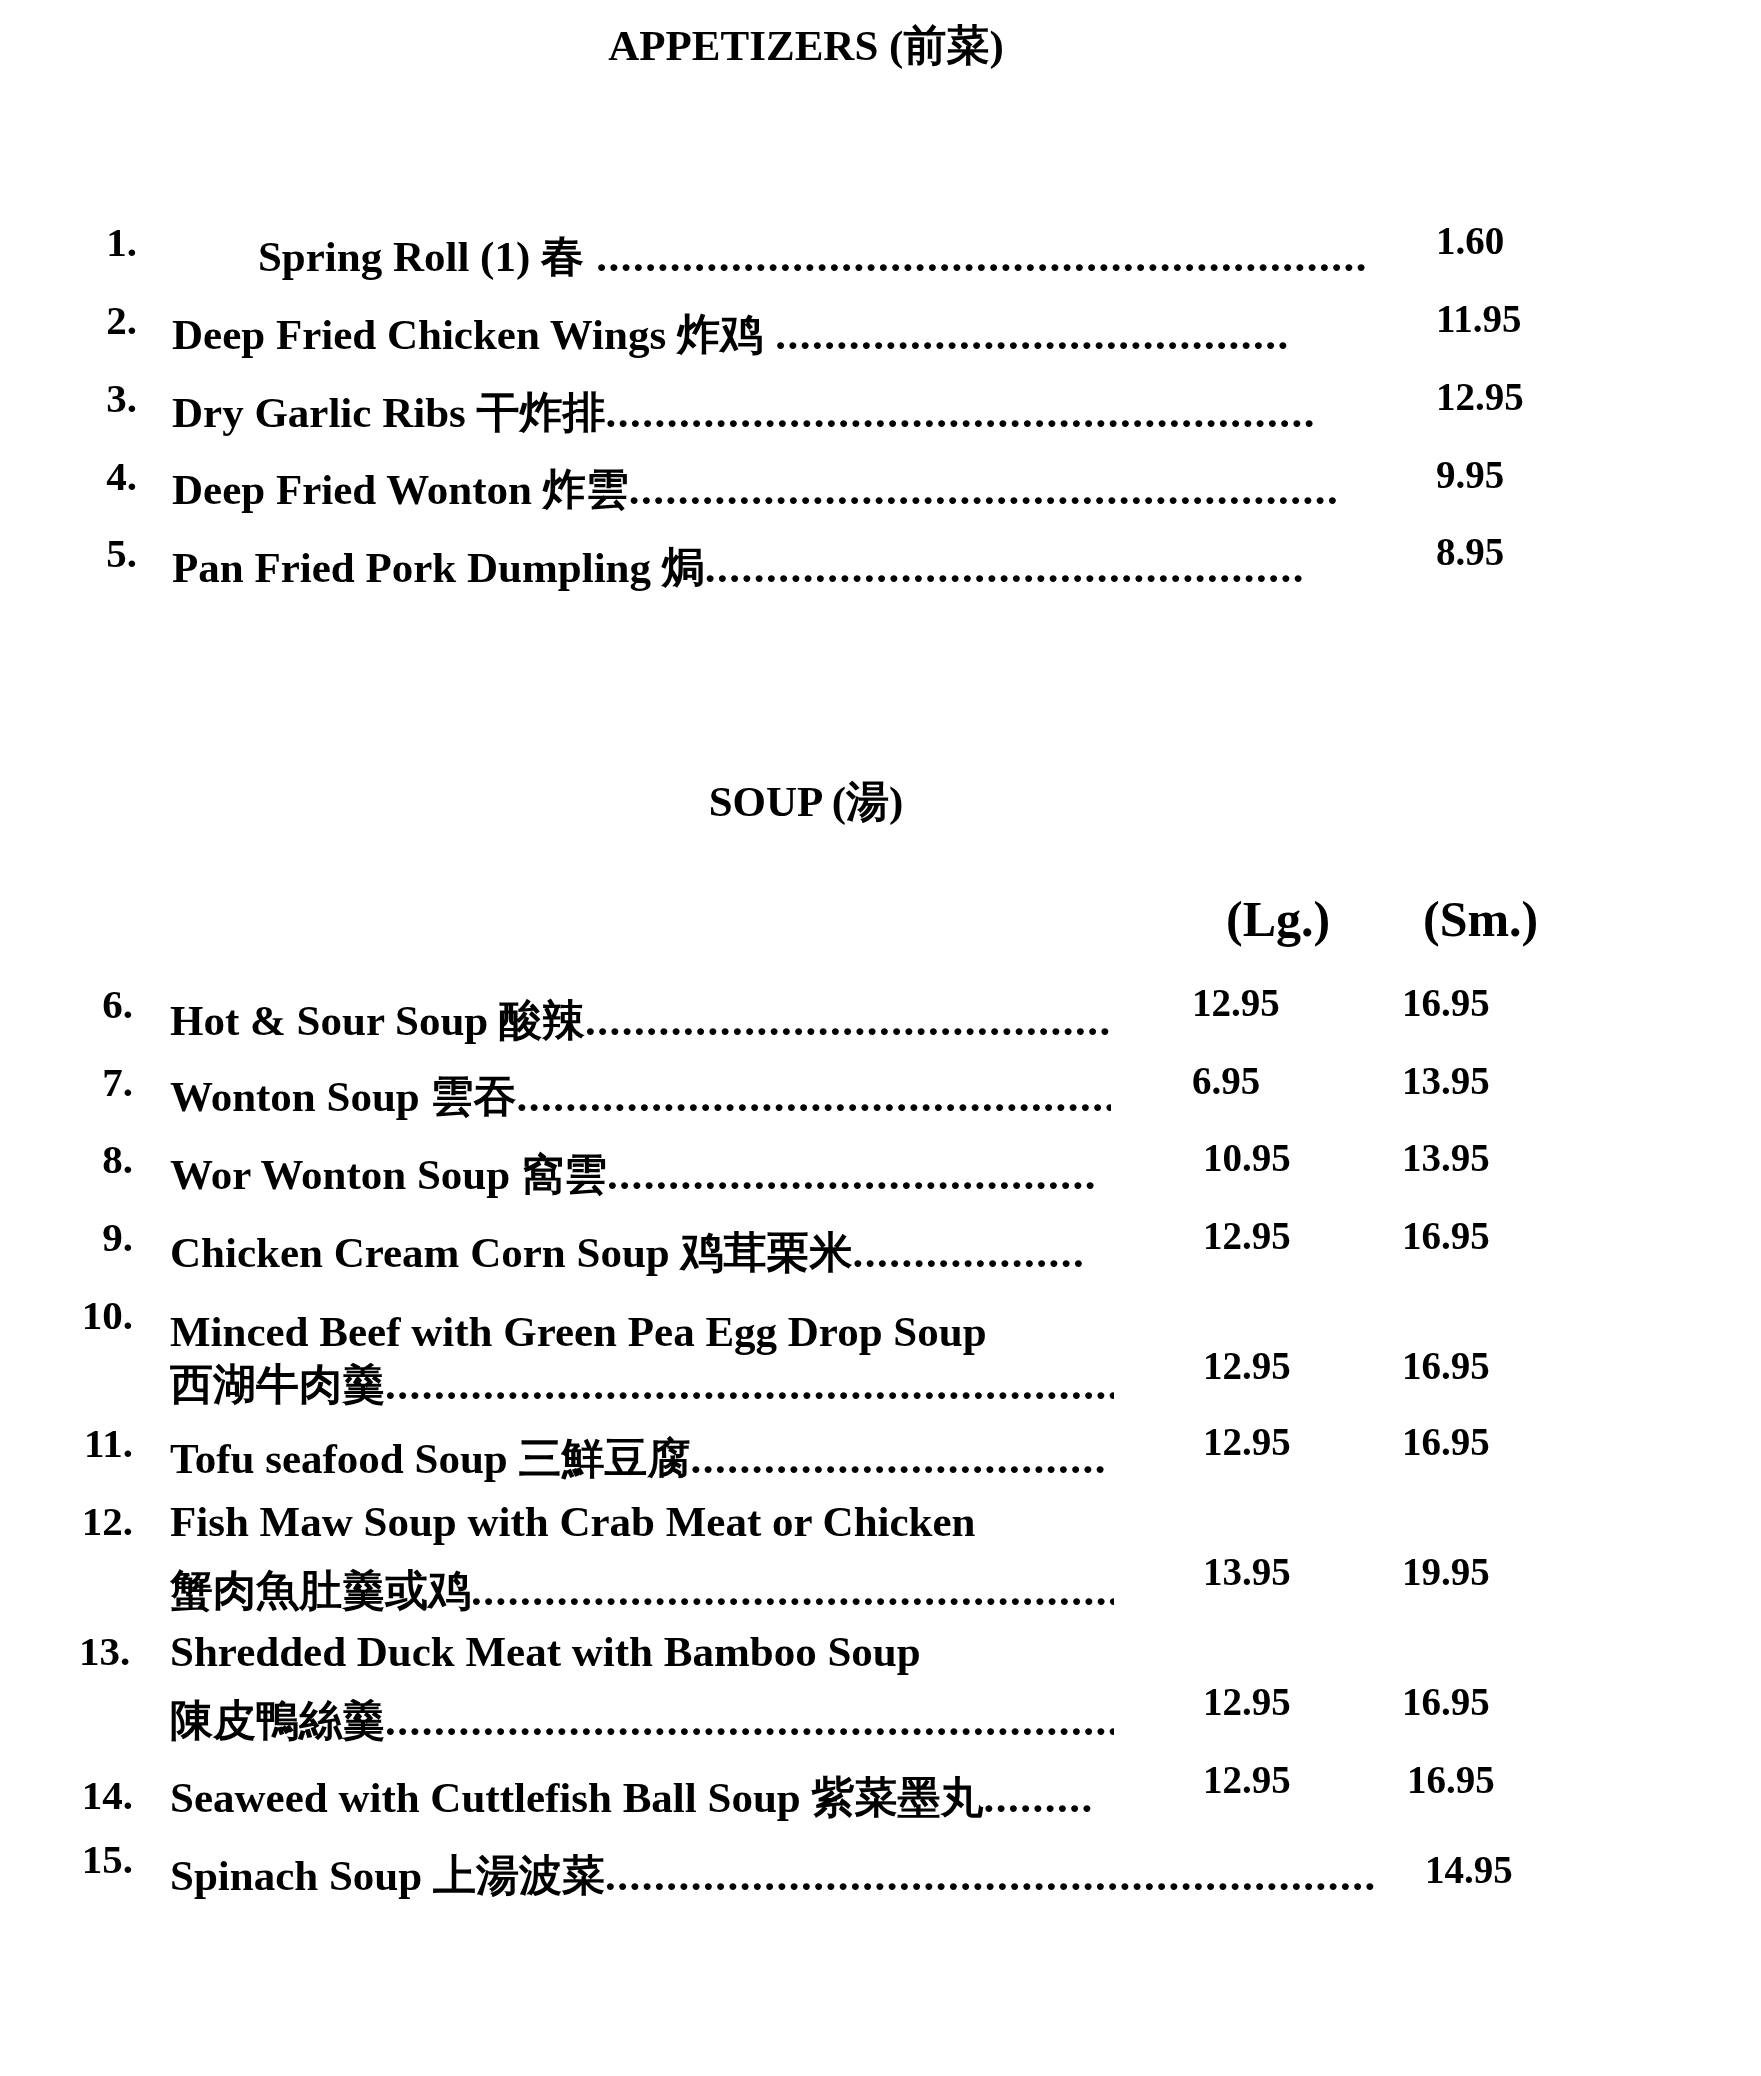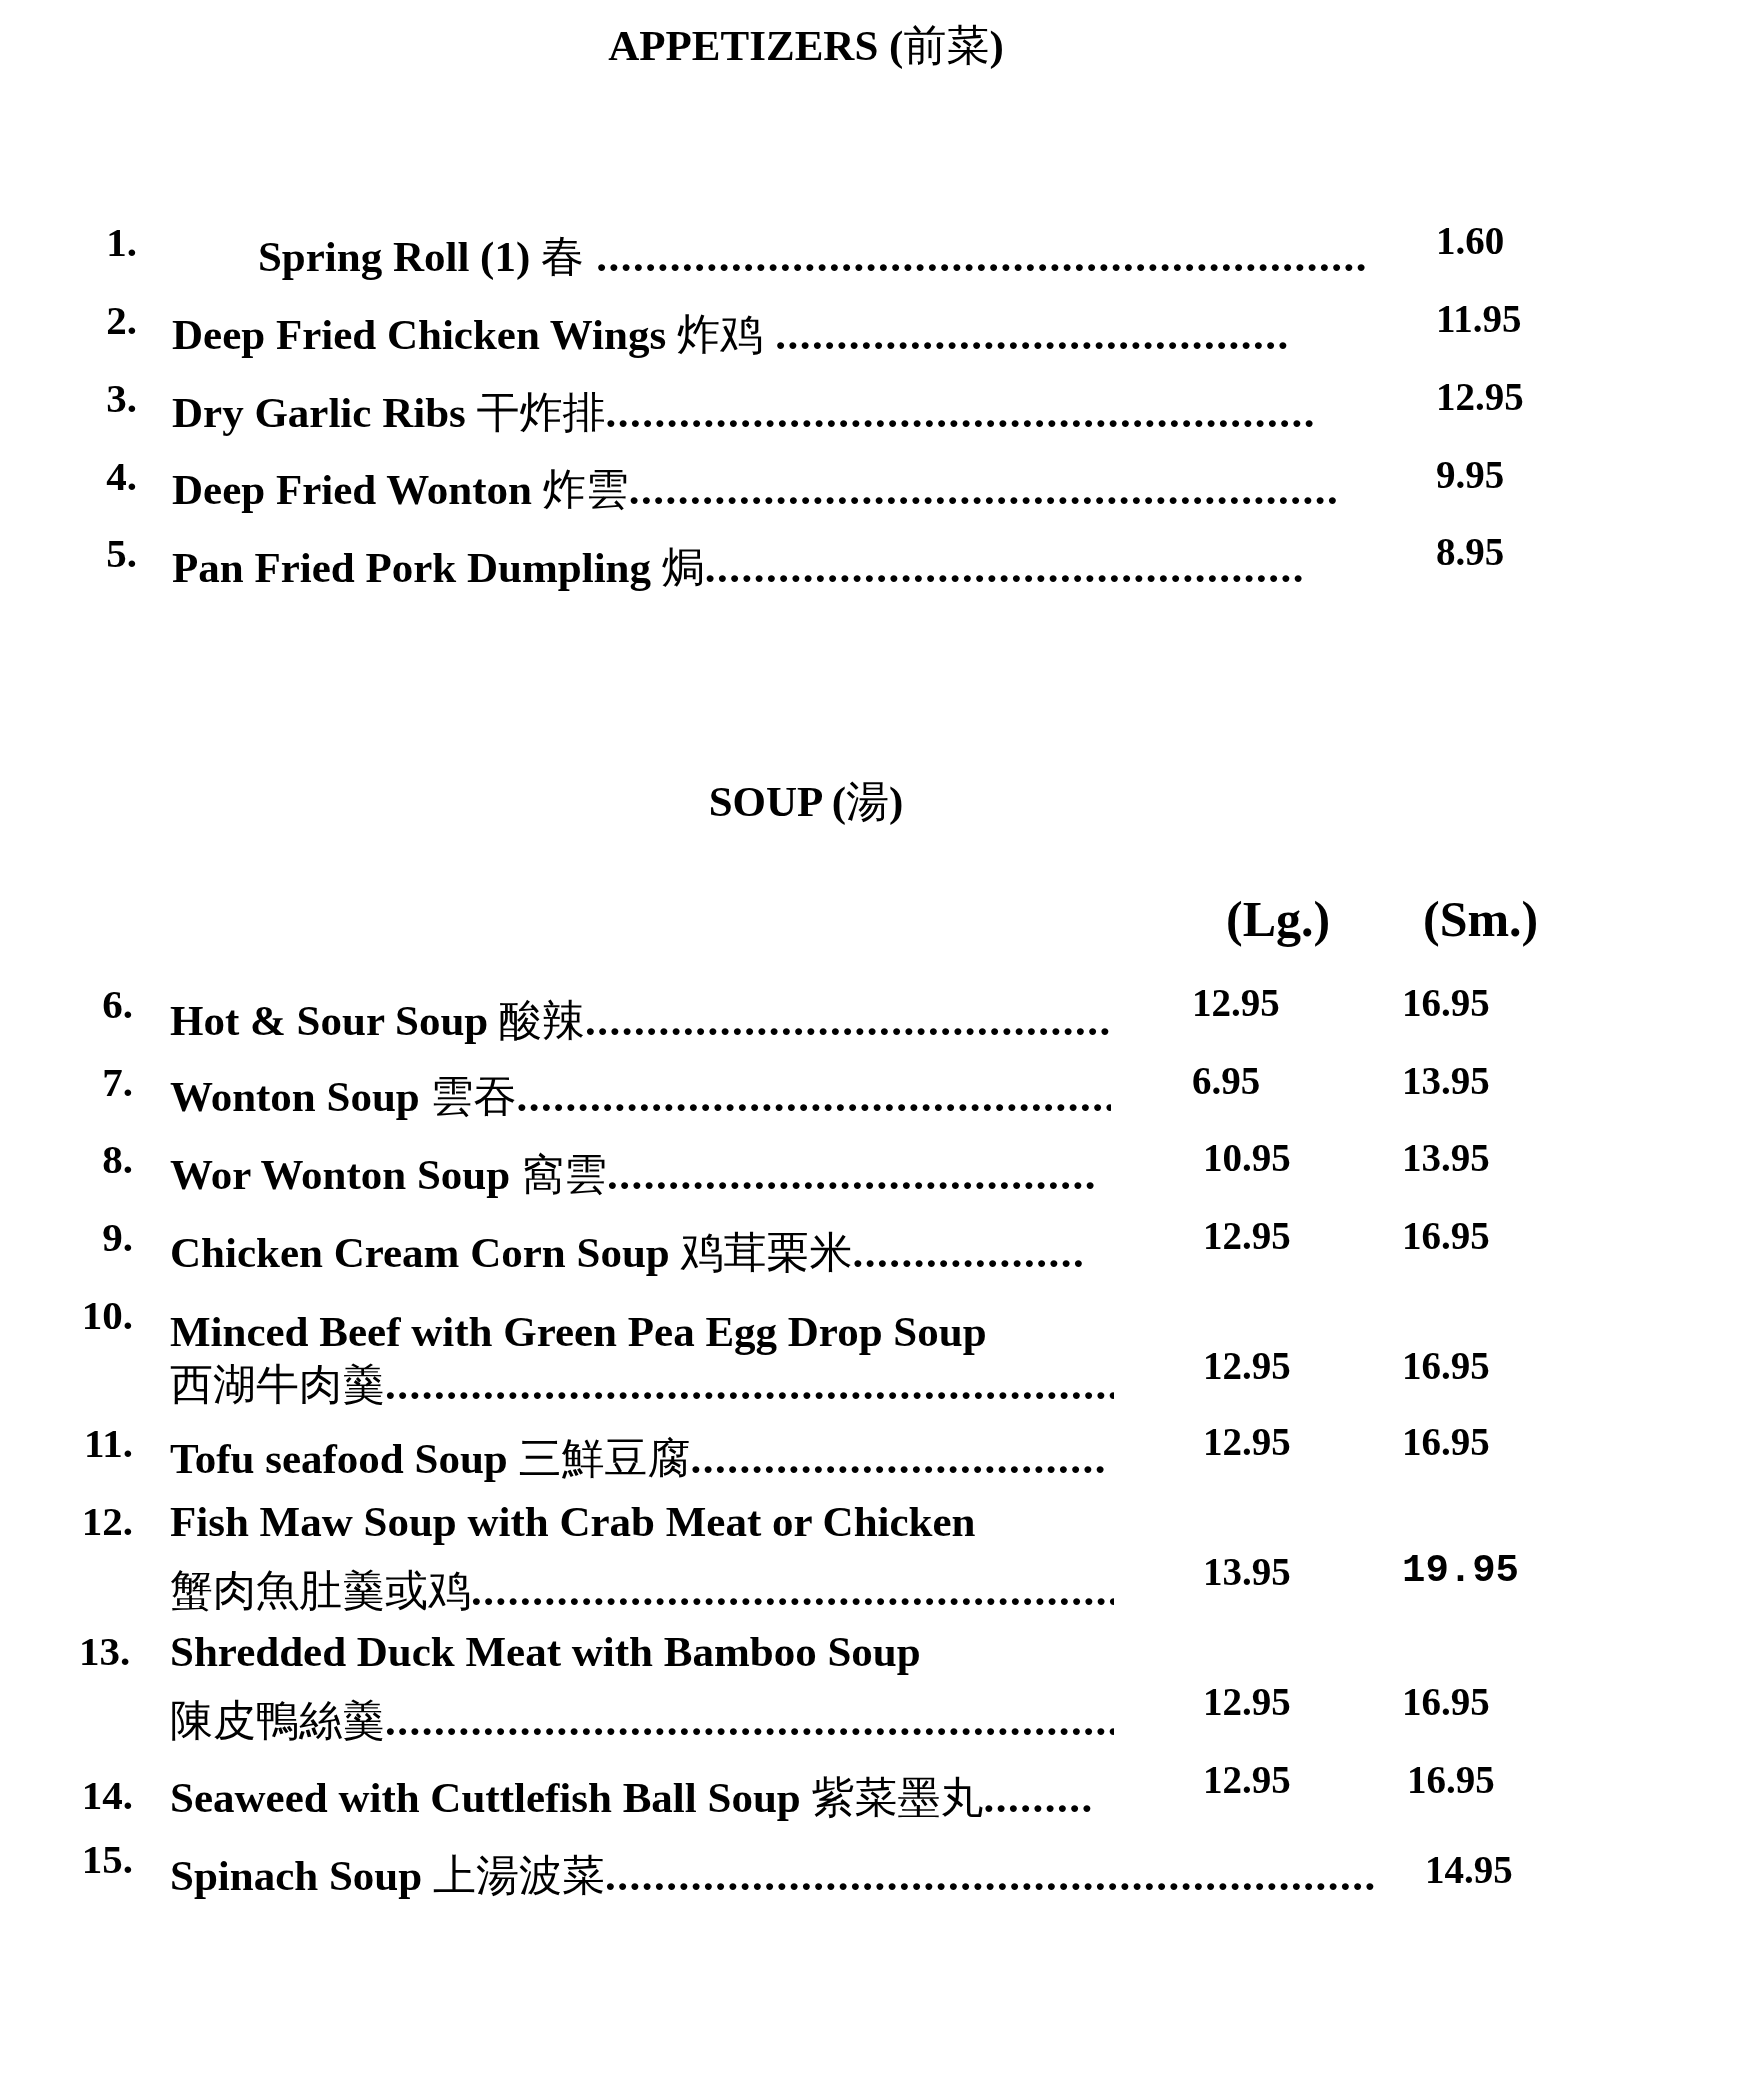--- a/index.html
+++ b/index.html
@@ -5,21 +5,21 @@
   html, body { margin: 0; padding: 0; background: #ffffff; }
   body {
     width: 1761px; height: 2077px; position: relative; overflow: hidden;
     font-family: "Liberation Serif", "DejaVu Serif", serif; color: #000;
     font-weight: bold;
   }
   .title {
     position: absolute; left: 0; width: 1612px; text-align: center;
     font-size: 43px; letter-spacing: 0px;
   }
-  .cjk { font-family: "DejaVu Sans", sans-serif; font-weight: normal; }
+  .cjk { font-family: "DejaVu Sans", sans-serif; font-weight: bold; }
   .num {
     position: absolute; font-size: 41px; text-align: right;
   }
   .name {
     position: absolute; font-size: 43px; white-space: nowrap; overflow: hidden;
   }
   .dots {
     letter-spacing: 1.5px;
   }
   .price {
@@ -117,21 +117,21 @@
     <div class="name" style="left:170px; top:1430px; width:951px;"><span>Tofu seafood Soup </span><span class="cjk">三鮮豆腐</span><span class="dots">..................................</span></div>
     <div class="price" style="left:1203px; top:1419px; width:115px;">12.95</div>
     <div class="price" style="left:1402px; top:1419px; width:115px;">16.95</div>
   </div>
 
   <div>
     <div class="num" style="left:76px; top:1497px; width:57px;">12.</div>
     <div class="name" style="left:170px; top:1497px; width:993px;">Fish Maw Soup with Crab Meat or Chicken</div>
     <div class="name" style="left:170px; top:1562px; width:944px;"><span class="cjk">蟹肉魚肚羹或鸡</span><span class="dots">.......................................................</span></div>
     <div class="price" style="left:1203px; top:1549px; width:115px;">13.95</div>
-    <div class="price" style="left:1402px; top:1549px; width:115px;font-family:Liberation Mono, monospace;">19.95</div>
+    <div class="price" style="left:1402px; top:1549px; width:115px;">19.95</div>
   </div>
 
   <div>
     <div class="num" style="left:76px; top:1627px; width:57px;text-align:center;">13.</div>
     <div class="name" style="left:170px; top:1627px; width:993px;">Shredded Duck Meat with Bamboo Soup</div>
     <div class="name" style="left:170px; top:1692px; width:944px;"><span class="cjk">陳皮鴨絲羹</span><span class="dots">...............................................................</span></div>
     <div class="price" style="left:1203px; top:1679px; width:115px;">12.95</div>
     <div class="price" style="left:1402px; top:1679px; width:115px;">16.95</div>
   </div>
 

